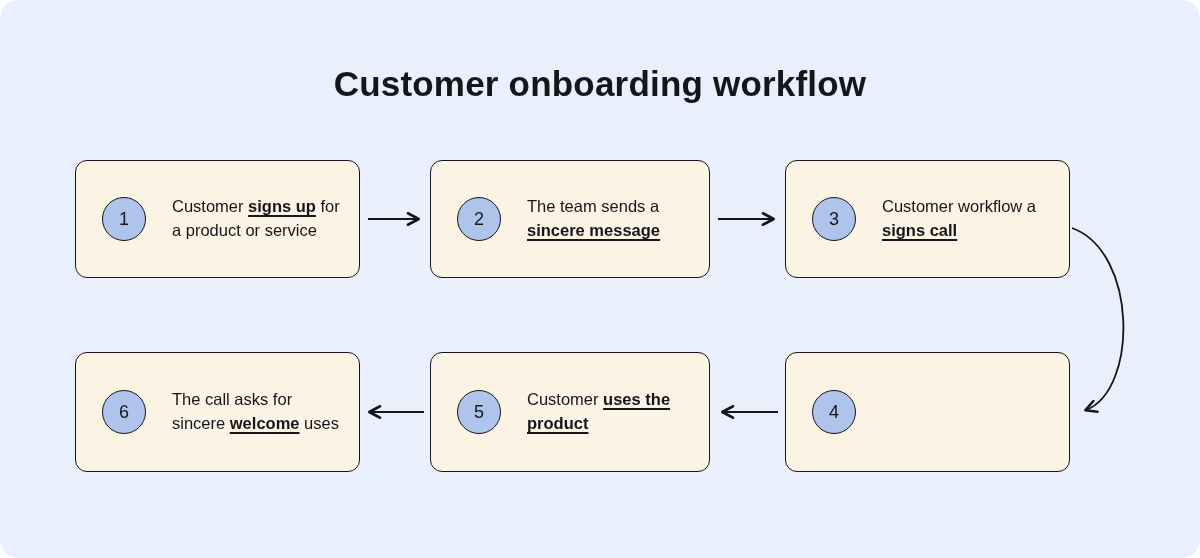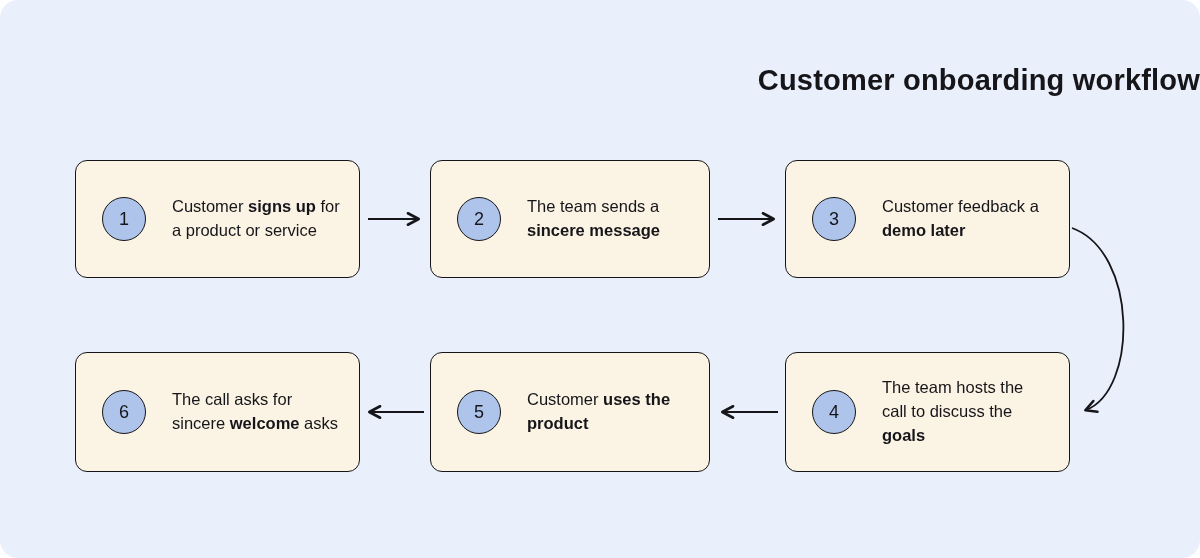--- a/index.html
+++ b/index.html
@@ -20,22 +20,22 @@
     height: 558px;
     background: var(--background);
     border-radius: 18px;
     overflow: hidden;
   }
   .title {
     position: absolute;
     top: 64px;
     left: 0;
     width: 100%;
-    text-align: right;
-    font-size: 29px;
+    text-align: center;
+    font-size: 35px;
     font-weight: 700;
     letter-spacing: 0.2px;
     color: var(--ink);
   }
   .card {
     position: absolute;
     background: var(--card);
     border: 1.6px solid var(--ink);
     border-radius: 12px;
     display: flex;
@@ -77,20 +77,21 @@
   }
   .step-text {
     flex: 1 1 auto;
     font-size: 16.5px;
     line-height: 1.45;
     color: var(--ink);
     max-width: 172px;
   }
   .step-text .em {
     font-weight: 700;
+    text-decoration: underline;
     text-decoration-thickness: 1.5px;
     text-underline-offset: 3px;
   }
   .arrows {
     position: absolute;
     inset: 0;
     pointer-events: none;
   }
 </style>
 </head>
@@ -124,37 +125,36 @@
     <div class="badge">
       <span>2</span>
     </div>
     <div class="step-text"><span>The team sends a </span><span class="em">sincere message</span><span></span></div>
   </div>
 
   <div class="card pos3">
     <div class="badge">
       <span>3</span>
     </div>
-    <div class="step-text"><span>Customer feedback a </span><span class="em">demo later</span><span></span></div>
+    <div class="step-text"><span>Customer workflow a </span><span class="em">signs call</span><span></span></div>
   </div>
 
   <div class="card pos4">
     <div class="badge">
       <span>4</span>
     </div>
-    <div class="step-text"><span>The team hosts the call to discuss the </span><span class="em">goals</span><span></span></div>
   </div>
 
   <div class="card pos5">
     <div class="badge">
       <span>5</span>
     </div>
     <div class="step-text"><span>Customer </span><span class="em">uses the product</span><span></span></div>
   </div>
 
   <div class="card pos6">
     <div class="badge">
       <span>6</span>
     </div>
-    <div class="step-text"><span>The call asks for sincere </span><span class="em">welcome</span><span> asks</span></div>
+    <div class="step-text"><span>The call asks for sincere </span><span class="em">welcome</span><span> uses</span></div>
   </div>
 
 </div>
 
 </body></html>

